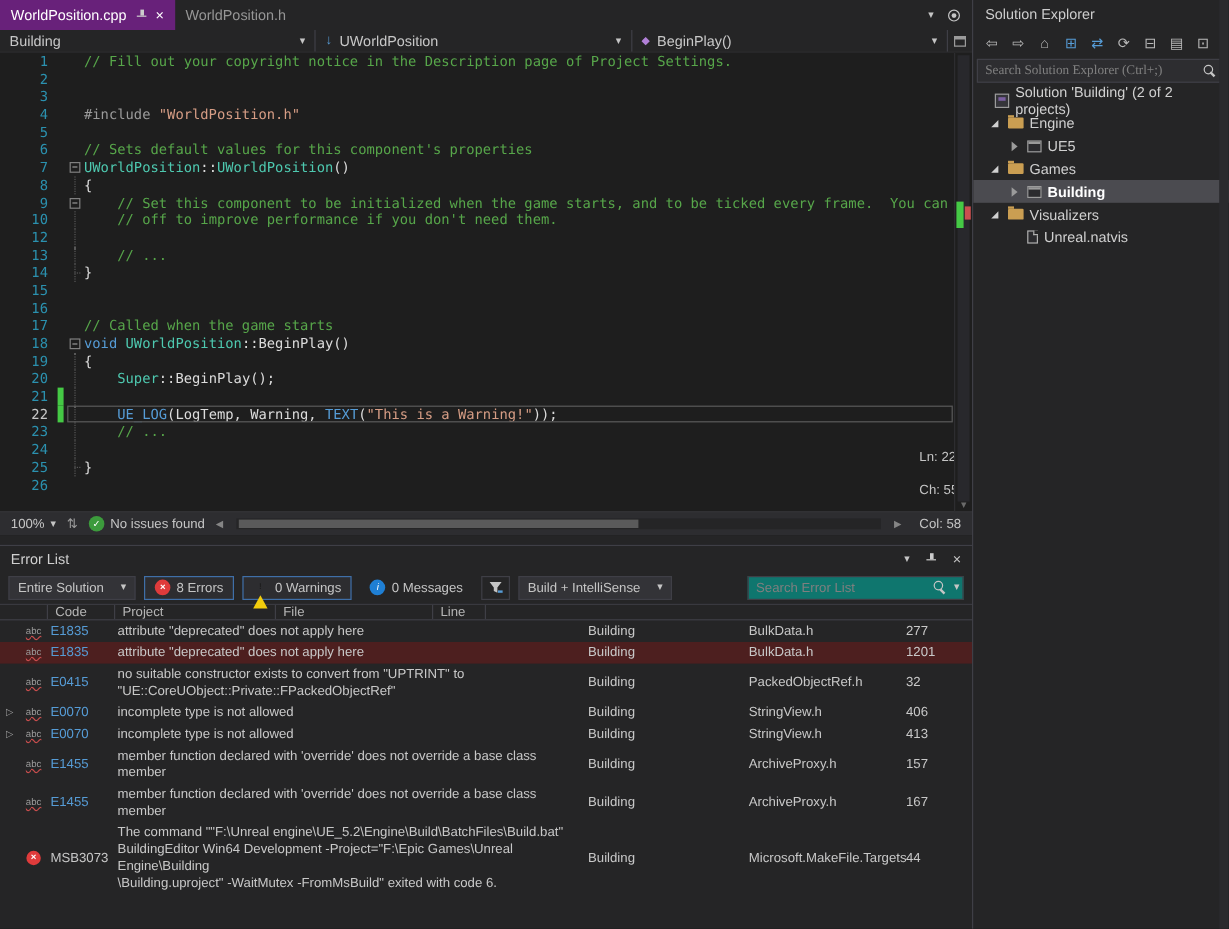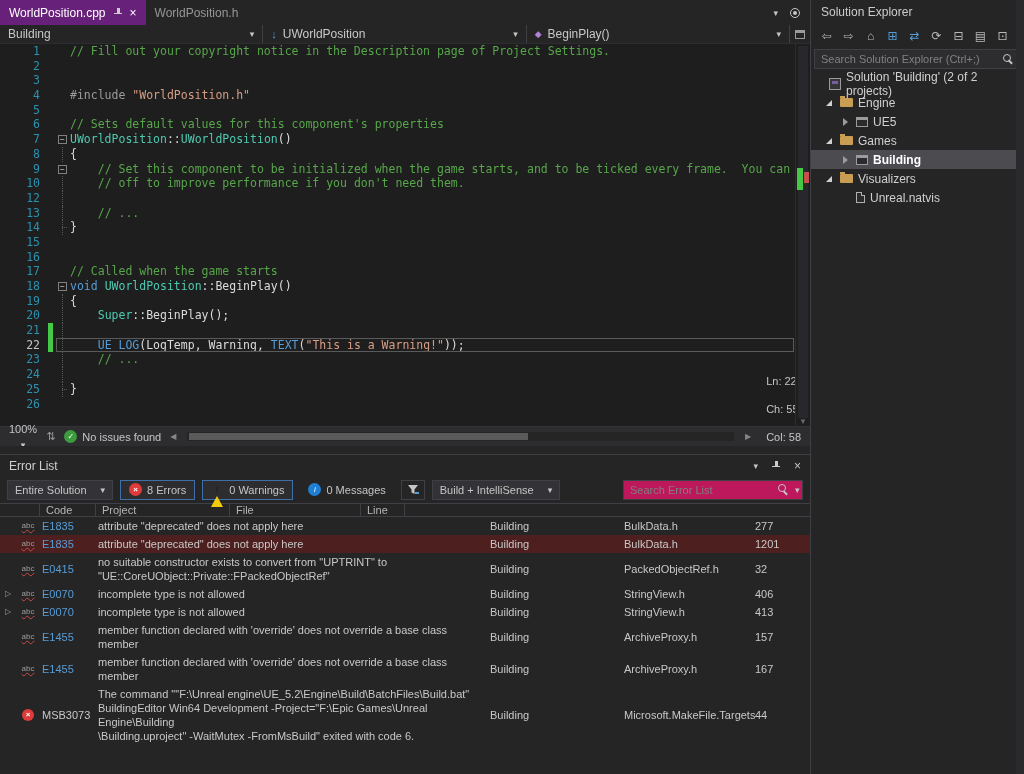--- a/index.html
+++ b/index.html
@@ -53,21 +53,21 @@
   .tok-k { color:#569cd6; } .tok-t { color:#4ec9b0; } .tok-m { color:#569cd6; } .tok-pp { color:#9b9b9b; }
 
   .vscroll { width:15px; background:#1e1e1e; border-left:1px solid #2d2d30; position:relative; flex:none; }
   .vs-thumb { position:absolute; left:2px; right:2px; top:2px; height:372px; background:#28282c; }
   .vs-green { position:absolute; left:1px; top:124px; width:6px; height:22px; background:var(--changed-green); }
   .vs-red { position:absolute; left:8px; top:128px; width:5px; height:11px; background:#c94f4f; }
   .vs-down { position:absolute; bottom:0; left:0; right:0; text-align:center; color:#6a6a6a; font-size:9px; }
 
   
   .estatus { height:20px; background:#2d2d30; display:flex; align-items:center; gap:9px; padding:0 9px; font-size:11px; color:#c5c5c5; border-top:1px solid #333337; }
-  .es-zoom { display:flex; align-items:center; gap:5px;flex-direction:column; }
+  .es-zoom { display:flex; align-items:center; gap:5px; }
   .tasks-ic { color:#9b9b9b; font-size:11px; }
   .health { display:flex; align-items:center; gap:5px; }
   .okc { width:13px; height:13px; border-radius:50%; background:#3c9b3c; color:#fff; font-size:8px; display:flex; align-items:center; justify-content:center; }
   .hs-arrow { color:#858585; font-size:8px; }
   .htrack { flex:1; height:9px; background:#252526; position:relative; margin:0 2px; }
   .hthumb { position:absolute; left:2px; top:1px; bottom:1px; width:62%; background:#5a5a5a; }
   .es-right { display:flex; gap:16px; margin-left:6px;flex-direction:column; }
 
   .gap { height:8px; background:#252526; }
 
@@ -79,21 +79,21 @@
   .combo { background:#333337; border:1px solid #3f3f46; height:20px; display:flex; align-items:center; gap:14px; padding:0 7px; }
   .tbtn { display:flex; align-items:center; gap:5px; height:20px; padding:0 8px; }
   .tbtn.bordered { border:1px solid #3f6fa8; background:#2d2d30; }
   .errc { width:13px; height:13px; border-radius:50%; background:var(--error-red); color:#fff; font-size:8px; font-weight:bold; display:flex; align-items:center; justify-content:center; flex:none; }
   .warn-wrap { position:relative; width:13px; height:12px; flex:none; }
   .warn-tri { width:0; height:0; border-left:6px solid transparent; border-right:6px solid transparent; border-bottom:11px solid var(--warn-yellow); }
   .warn-wrap::after { content:"!"; position:absolute; left:4.6px; top:2.5px; font-size:7px; font-weight:bold; color:#1e1e1e; }
   .msgc { width:13px; height:13px; border-radius:50%; background:var(--info-blue); color:#fff; font-size:8px; font-style:italic; display:flex; align-items:center; justify-content:center; flex:none; }
   .fbtn { width:24px; height:20px; border:1px solid #3f3f46; display:flex; align-items:center; justify-content:center; }
   .spacer { flex:1; }
-  .searchbox { width:180px; height:20px; background:#be185d; border:1px solid #3f3f46; display:flex; align-items:center; padding:0 6px; gap:6px; }
+  .searchbox { width:180px; height:20px; background:#0f766e; border:1px solid #3f3f46; display:flex; align-items:center; padding:0 6px; gap:6px; }
   .searchbox input { flex:1; background:transparent; border:none; outline:none; color:#c5c5c5; font-size:11px; font-family:inherit; }
   .searchbox input::placeholder { color:#7f7f7f; }
   .mag { width:11px; height:11px; position:relative; flex:none; }
   .mag::before { content:""; position:absolute; width:6px; height:6px; border:1.5px solid #c5c5c5; border-radius:50%; left:0; top:0; }
   .mag::after { content:""; position:absolute; width:5px; height:1.5px; background:#c5c5c5; transform:rotate(45deg); left:5px; top:7.5px; }
 
   .etable { flex:1; overflow:hidden; font-size:11px; color:#c8c8c8; }
   .ehead { display:flex; height:14px; align-items:flex-start; background:#252526; border-top:1px solid #3f3f46; border-bottom:1px solid #3f3f46; color:#b5b5b5; }
   .ehead .hcell { height:100%; display:flex; align-items:center; padding:0 6px; border-right:1px solid #3f3f46; flex:none; }
   .erow { display:flex; align-items:center; padding:2px 0; }
@@ -105,21 +105,21 @@
   .code-blue { color:#569cd6; }
   .abc-ico { font-size:8px; color:#9d9d9d; text-decoration:underline; text-decoration-style:wavy; text-decoration-color:#c84c4c; }
   .errc.small { width:12px; height:12px; }
 
   
   .sx-title { height:24px; display:flex; align-items:center; padding:0 10px; font-size:12px; color:#cccccc; }
   .sx-toolbar { height:24px; display:flex; align-items:center; gap:9px; padding:0 9px; color:#b8b8b8; font-size:12px; }
   .sx-tool { width:13px; text-align:center; }
   .sx-tool.blue { color:#569cd6; }
   .sx-search { margin:1px 3px 3px 3px; height:20px; background:#2d2d30; border:1px solid #3f3f46; display:flex; align-items:center; padding:0 6px; gap:5px; }
-  .sx-search input { flex:1; background:transparent; border:none; outline:none; color:#c5c5c5; font-size:11px; font-family:Liberation Sans, sans-serif; }
+  .sx-search input { flex:1; background:transparent; border:none; outline:none; color:#c5c5c5; font-size:11px; font-family:Liberation Serif, serif; }
   .sx-search input::placeholder { color:#808080; }
   .sx-tree { flex:1; font-size:12px; color:#d0d0d0; padding-top:2px; overflow:hidden; }
   .trow { display:flex; align-items:center; height:19px; gap:5px; }
   .trow.ind0 { padding-left:4px; } .trow.ind1 { padding-left:15px; } .trow.ind2 { padding-left:31px; }
   .trow.selected { background:var(--tree-sel); }
   .trow.bold .tlabel { font-weight:bold; color:#ffffff; }
   .tarrow { width:9px; height:9px; flex:none; position:relative; }
   .tarrow.exp::before { content:""; position:absolute; left:0; top:2px; border-bottom:6px solid #d0d0d0; border-left:6px solid transparent; }
   .tarrow.col::before { content:""; position:absolute; left:1px; top:1px; border-left:5px solid #9b9b9b; border-top:4px solid transparent; border-bottom:4px solid transparent; }
   .ticon { flex:none; display:inline-block; }

